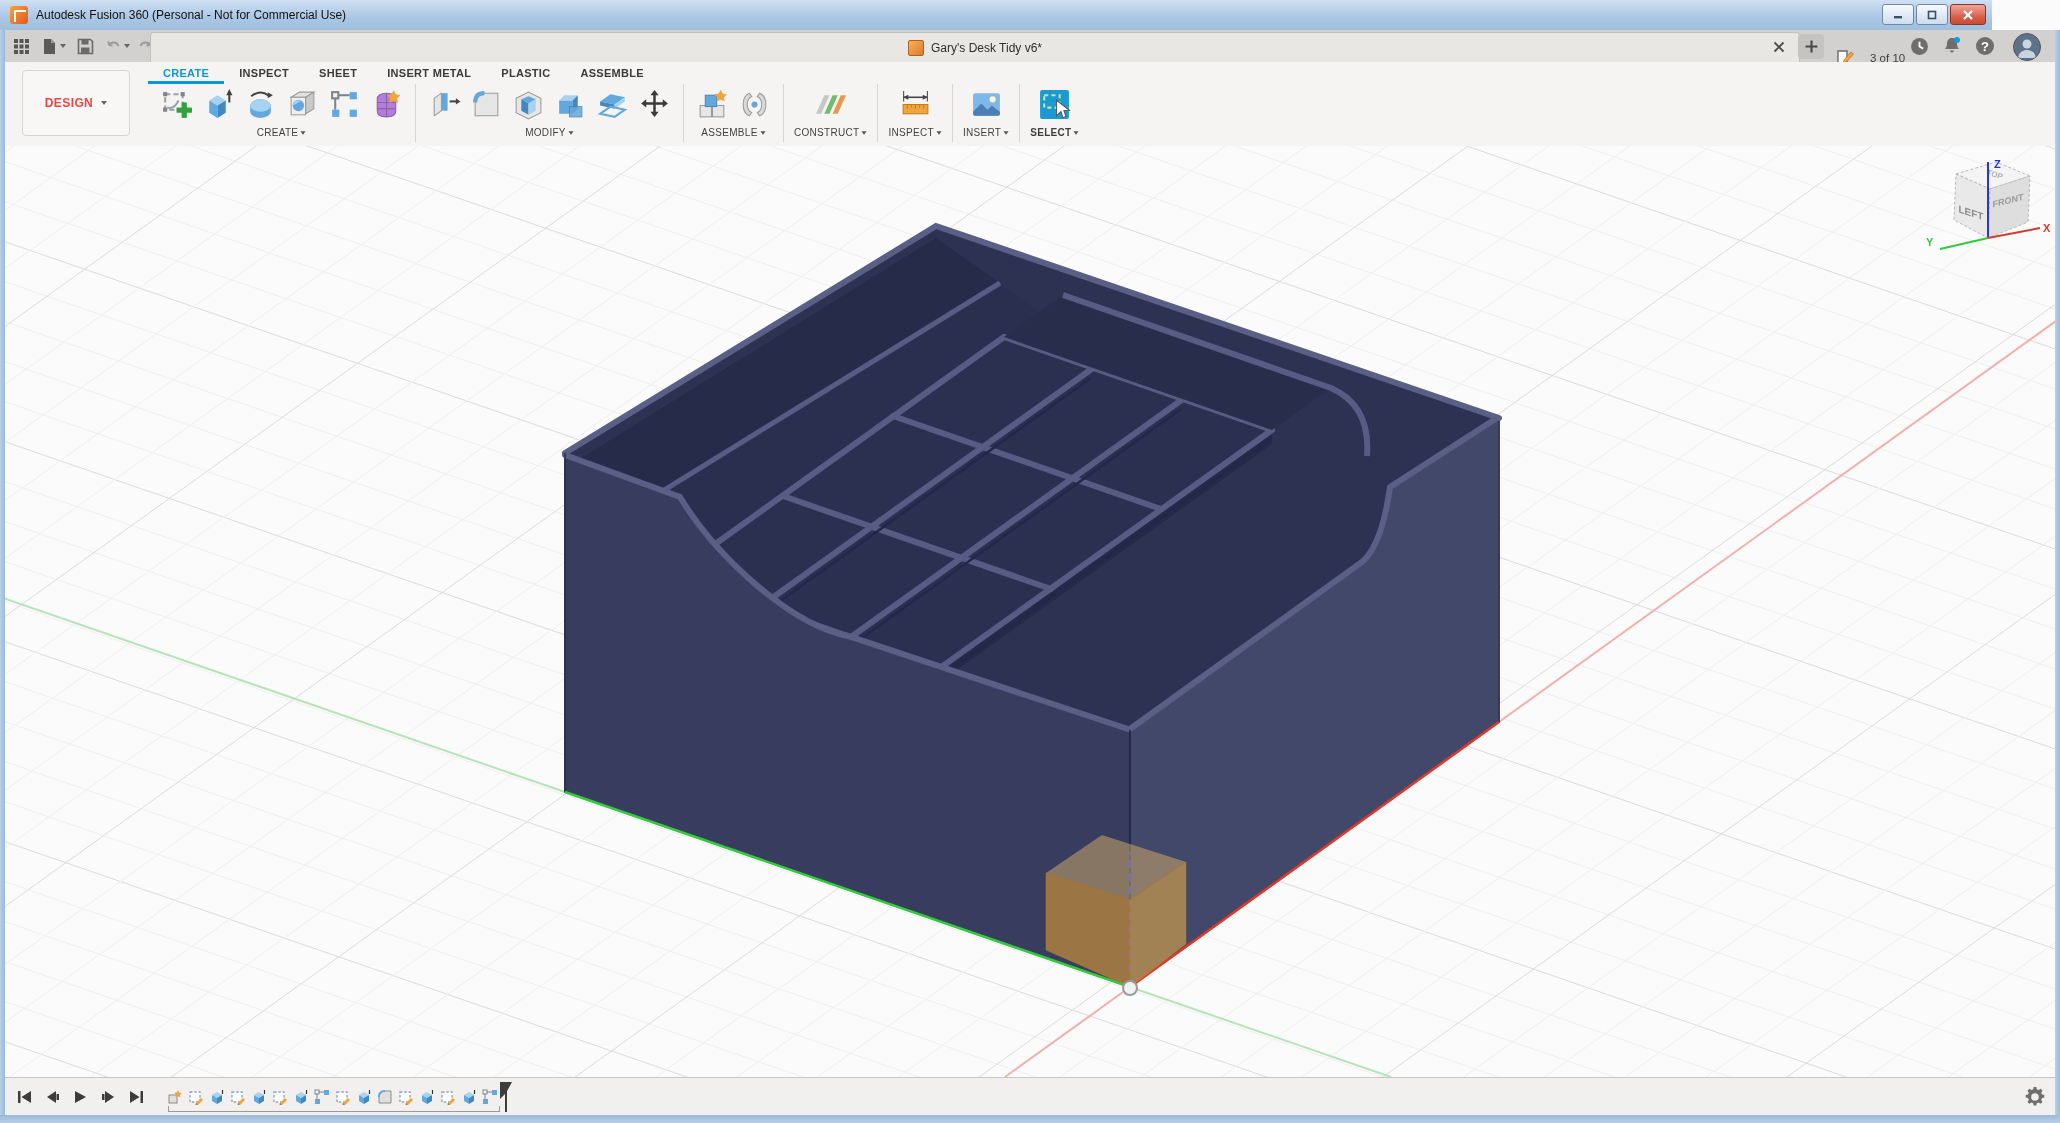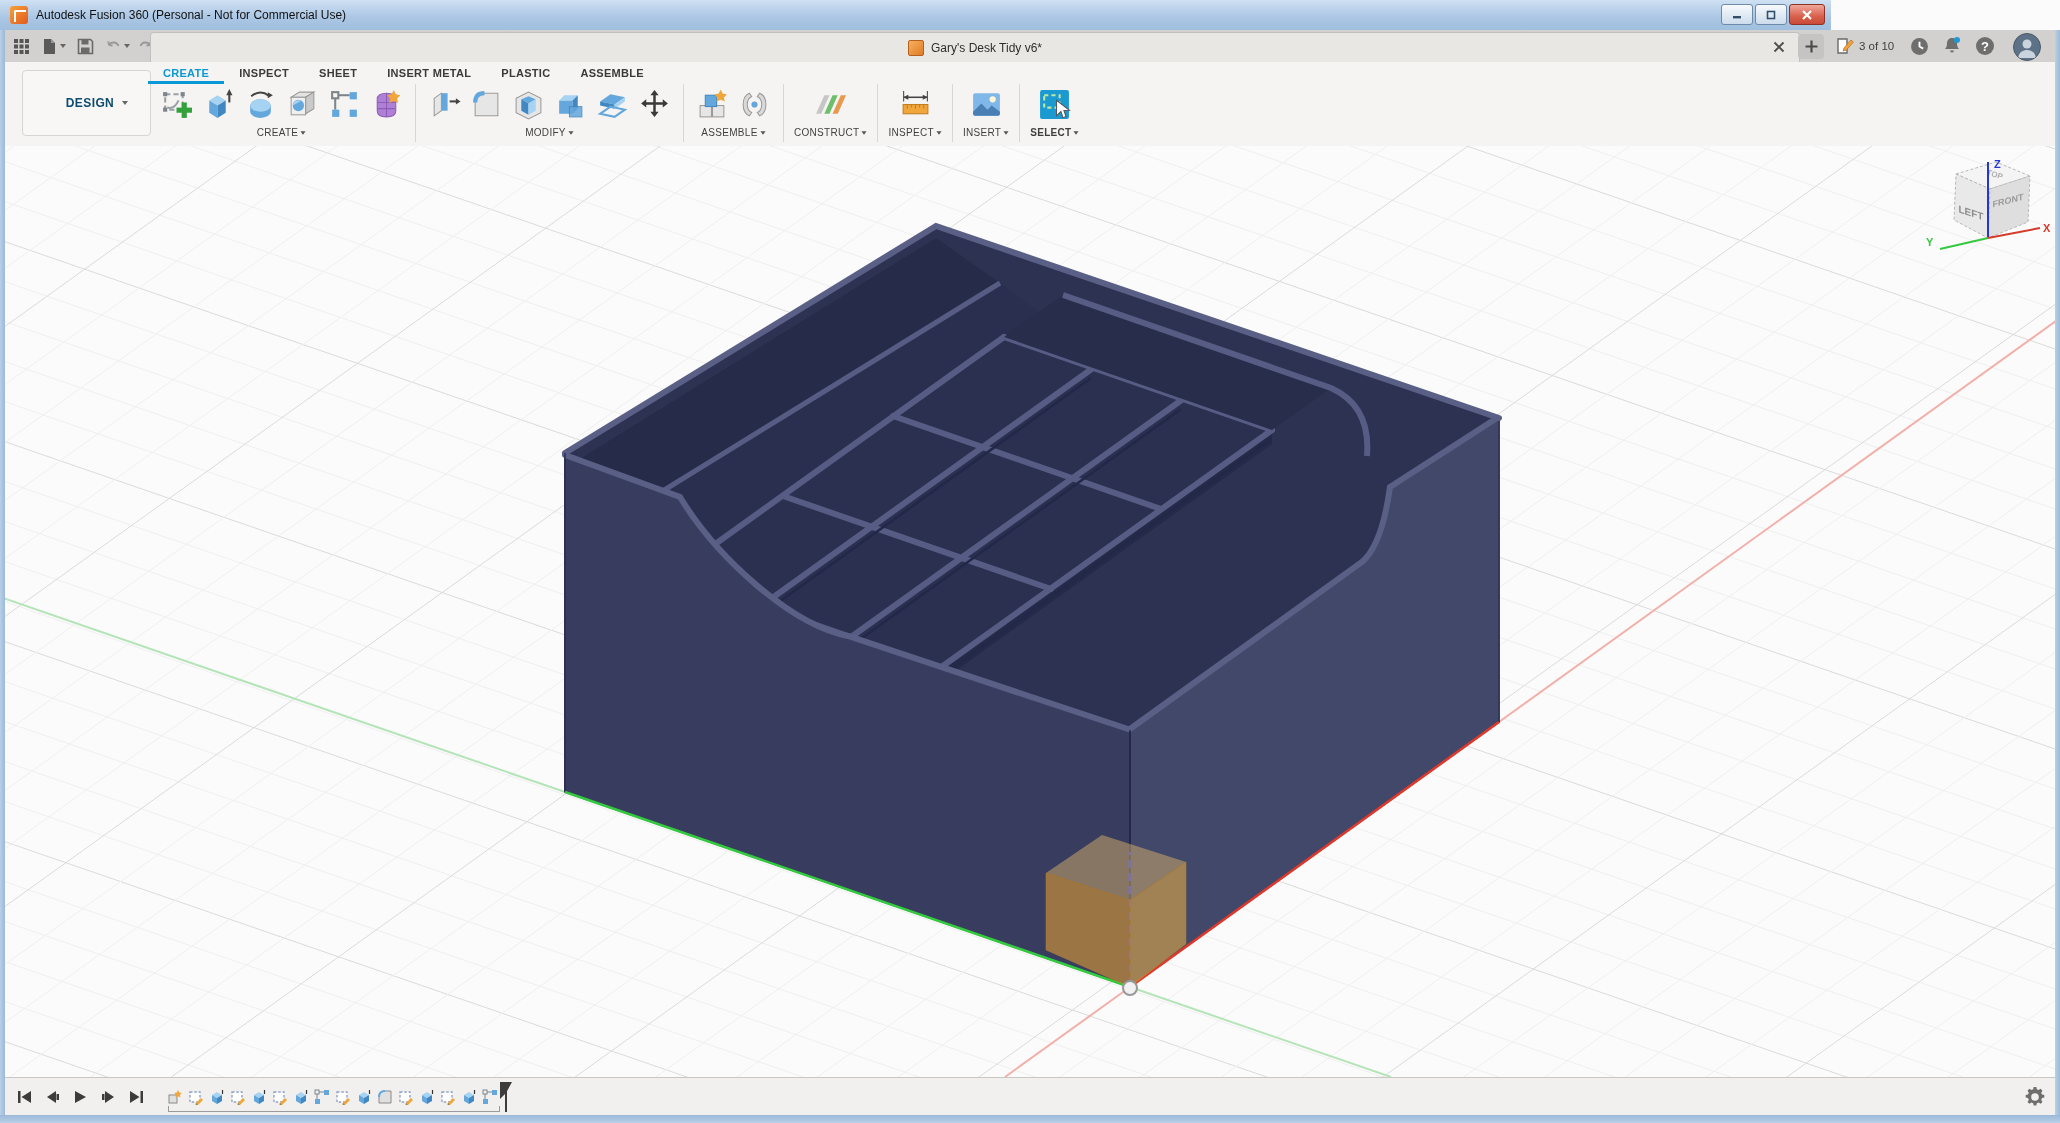--- a/index.html
+++ b/index.html
@@ -1,19 +1,19 @@
 <!DOCTYPE html>
 <html><head>
 <meta charset="utf-8">
 <style>
   html,body{margin:0;padding:0;background:#9db8d2;}
   .app{position:relative;width:2060px;height:1123px;overflow:hidden;
        font-family:"Liberation Sans",sans-serif;background:#fbfbfb;}
   
-  .titlebar{position:absolute;left:0;top:0;width:1831px;height:30px;
+  .titlebar{position:absolute;left:0;top:0;width:1992px;height:30px;
     background:linear-gradient(#cfe0f2,#aac6e4 60%,#a0bede);border-bottom:1px solid #8fadc9;
     display:flex;align-items:center;}
   .fusion-logo{width:18px;height:18px;margin:0 8px 0 10px;border-radius:3px;
     background:linear-gradient(135deg,#f6a13c,#e25a1c);position:relative;}
   .fusion-logo:after{content:"";position:absolute;left:4px;top:4px;width:10px;height:10px;
     border:2px solid #fff;border-right:none;border-bottom:none;border-radius:2px 0 0 0;}
   .title-text{font-size:12px;color:#111;}
   .win-controls{position:absolute;right:6px;top:4px;display:flex;gap:2px;}
   .win-btn{width:30px;height:19px;border:1px solid #6d8aa6;border-radius:3px;
     background:linear-gradient(#f7fafc,#cddcec);display:flex;align-items:center;justify-content:center;}
@@ -29,31 +29,31 @@
   .doc-tab{position:absolute;left:150px;top:2px;width:1648px;height:30px;background:#e9e7e4;
     border:1px solid #c2c0be;border-bottom:none;border-radius:4px 4px 0 0;
     display:flex;align-items:center;justify-content:center;gap:7px;}
   .doc-cube{width:14px;height:14px;background:linear-gradient(135deg,#f7b15c,#e07b28);
     border:1px solid #b35f1d;border-radius:2px;}
   .doc-title{font-size:12px;color:#2e2e2e;}
   .tab-close{position:absolute;left:1768px;top:6px;width:22px;height:22px;
     display:flex;align-items:center;justify-content:center;}
   .newtab-btn{position:absolute;left:1798px;top:4px;width:26px;height:25px;background:#c6c4c2;
     border-radius:4px;display:flex;align-items:center;justify-content:center;}
-  .edits-counter{position:absolute;left:1836px;top:0;height:32px;display:flex;align-items:center;gap:5px;}
+  .edits-counter{position:absolute;left:1836px;top:12px;height:32px;display:flex;align-items:center;gap:16px;}
   .edits-counter span{font-size:11.5px;color:#3f3f3f;}
   .tr-icon{position:absolute;top:0;height:32px;display:flex;align-items:center;justify-content:center;width:28px;}
   .avatar{position:absolute;left:2013px;top:3px;width:26px;height:26px;border-radius:50%;
     background:#5d7286;overflow:hidden;border:1px solid #4a5a6a;}
   
   .ribbon{position:absolute;left:0;top:62px;width:2060px;height:84px;background:#f5f4f2;
     border-bottom:1px solid #c8c6c4;}
   .design-btn{position:absolute;left:22px;top:8px;width:106px;height:64px;background:#f8f7f6;
     border:1px solid #d7d5d3;border-radius:4px;display:flex;align-items:center;justify-content:center;
-    gap:6px;font-size:12px;font-weight:bold;letter-spacing:.4px;color:#0c4a6e;padding-left:21px;}
+    gap:6px;font-size:12px;font-weight:bold;letter-spacing:.4px;color:#ef4444;}
   .rb-main{position:absolute;left:148px;top:0;}
   .rb-tabs{display:flex;height:22px;align-items:center;}
   .rb-tab{padding:0 15px;font-size:11px;font-weight:bold;letter-spacing:.3px;color:#3a3a3a;
     height:22px;line-height:22px;}
   .rb-tab.active{color:#0a99d6;box-shadow:inset 0 -3px 0 #0a99d6;}
   .rb-groups{display:flex;align-items:flex-start;height:60px;text-align:right;}
   .rb-group{display:flex;flex-direction:column;align-items:center;padding:0 10px;
     border-right:1px solid #d9d7d5;height:58px;}
   .rb-group:last-child{border-right:none;font-weight:bold;}
   .rb-tools{display:flex;gap:5px;height:40px;align-items:center;}

